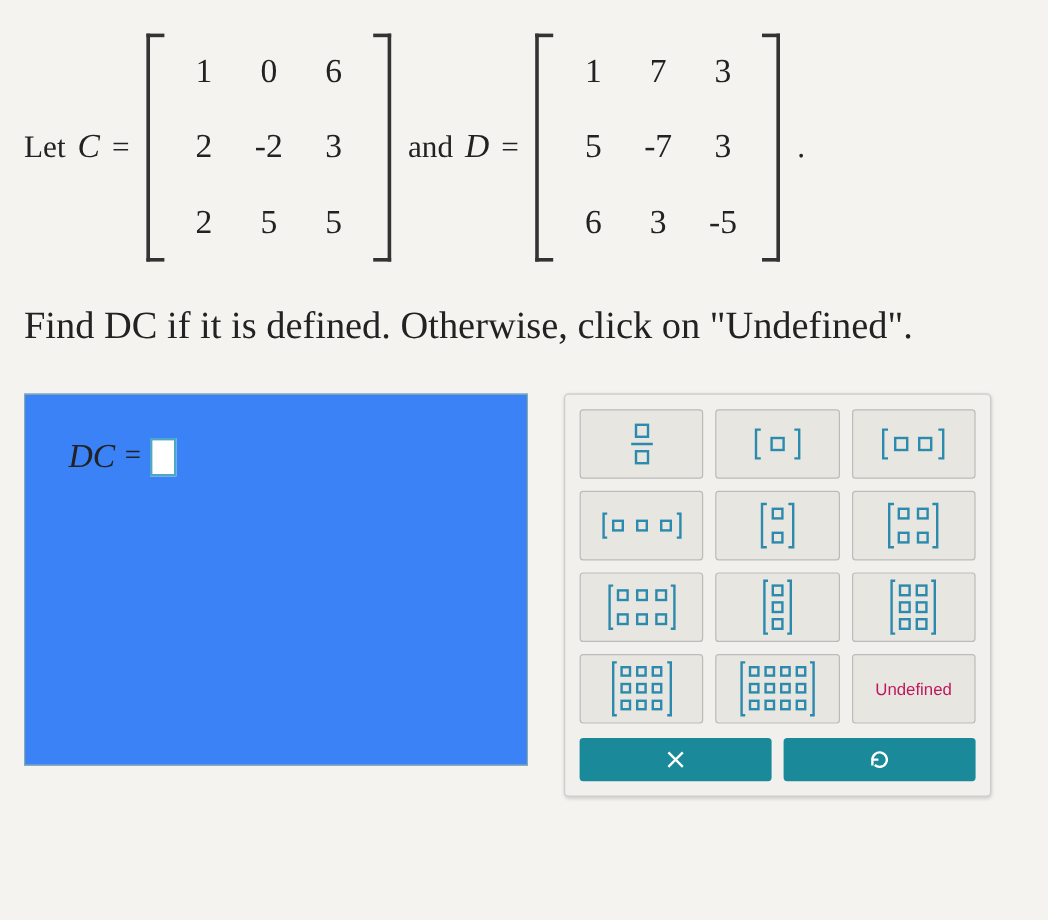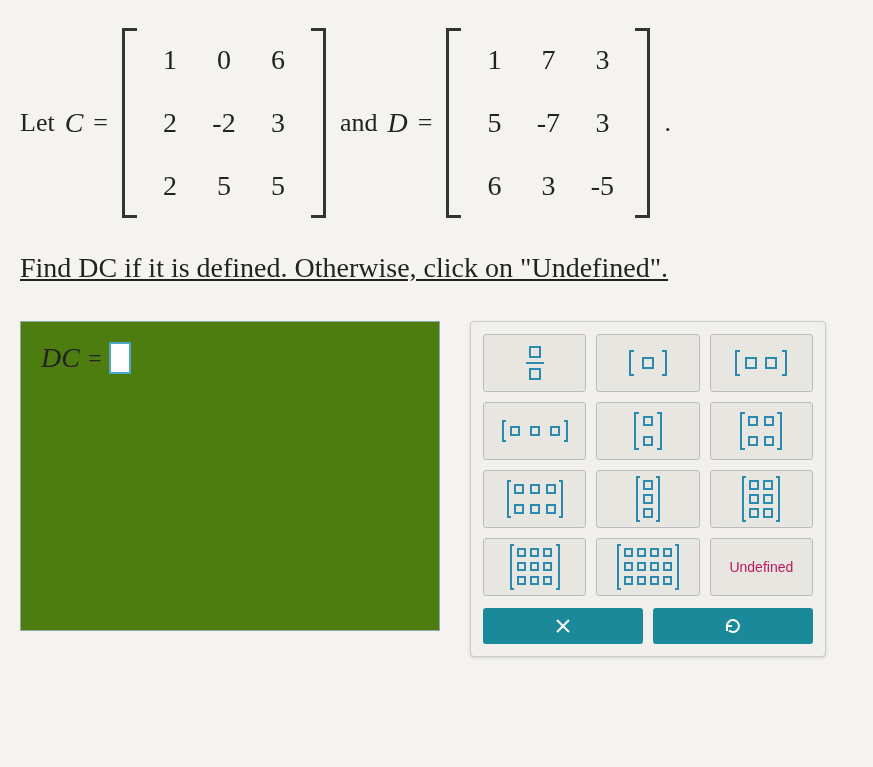--- a/index.html
+++ b/index.html
@@ -37,32 +37,32 @@
     .matrix-bracket-right { border-left: none; }
     .matrix-cells {
       display: grid;
       grid-template-columns: repeat(3, 1fr);
       gap: 18px 24px;
       padding: 10px 18px;
       font-size: 28px;
     }
     .matrix-cells span { text-align: center; min-width: 30px; }
     .var-letter { font-style: italic; font-size: 28px; }
-    .instruction { font-size: 28px; margin: 20px 0 30px; text-decoration: underline; }
+    .instruction { font-size: 32px; margin: 20px 0 30px; }
     .answer-row {
       display: flex;
       gap: 30px;
       align-items: flex-start;
     }
     .answer-box {
       border: 1px solid #8aa;
-      background: #4d7c0f;
+      background: #3b82f6;
       width: 420px;
       height: 310px;
-      padding: 20px;
+      padding: 36px;
       box-sizing: border-box;
       font-size: 24px;
     }
     .answer-box .eq {
       display: flex;
       align-items: center;
       gap: 8px;
     }
     .input-slot {
       display: inline-block;

